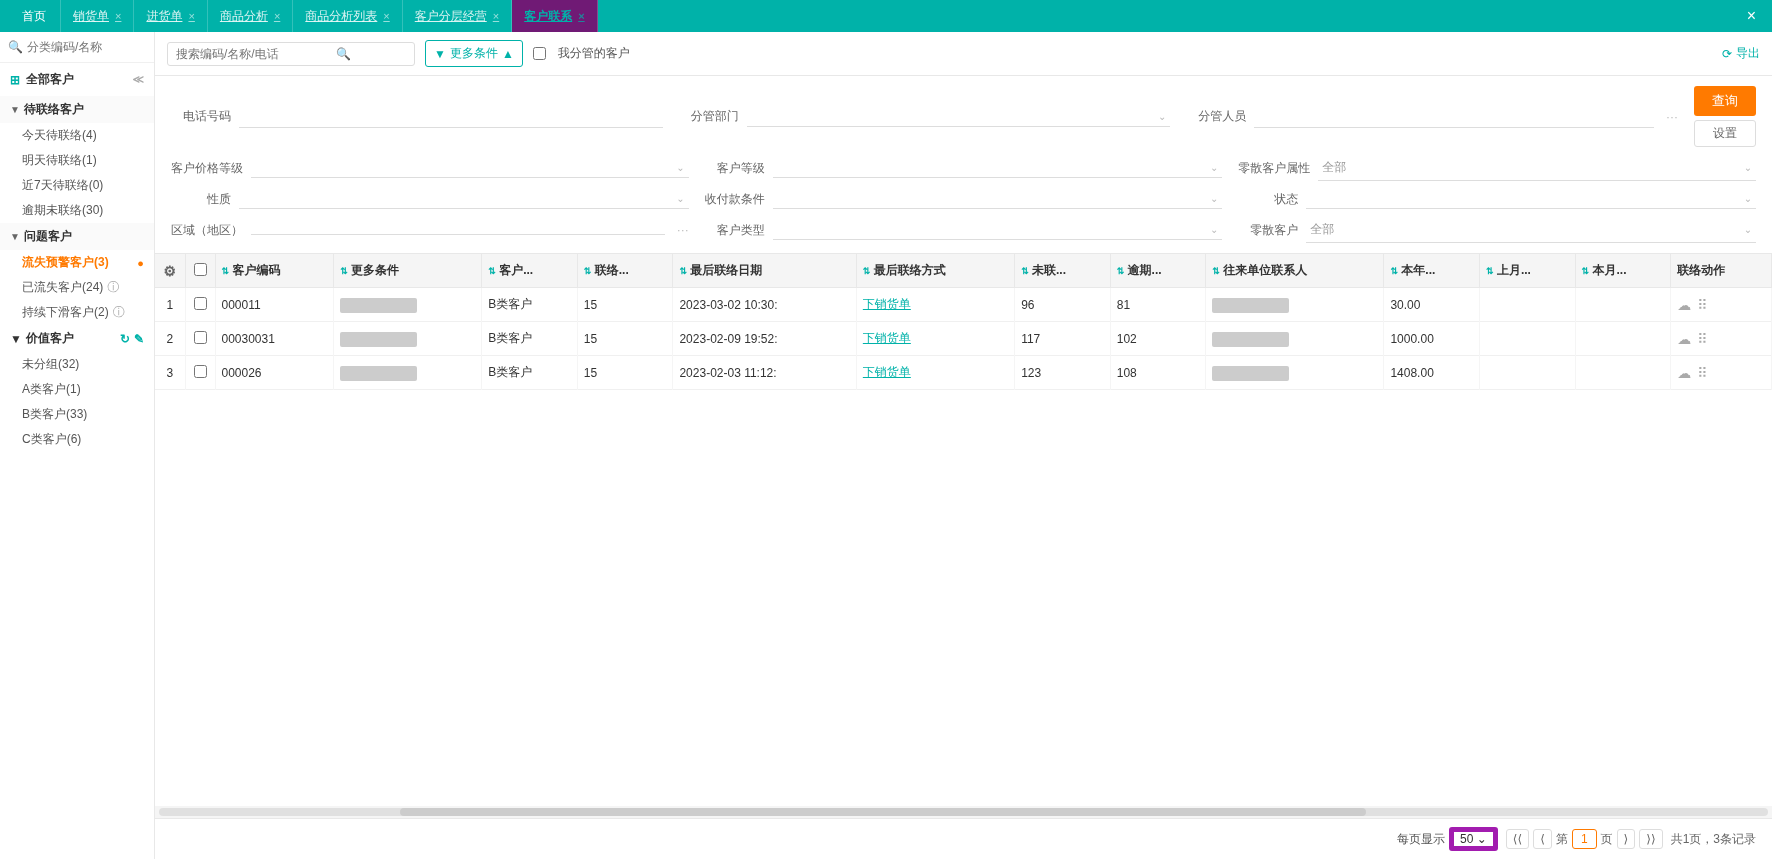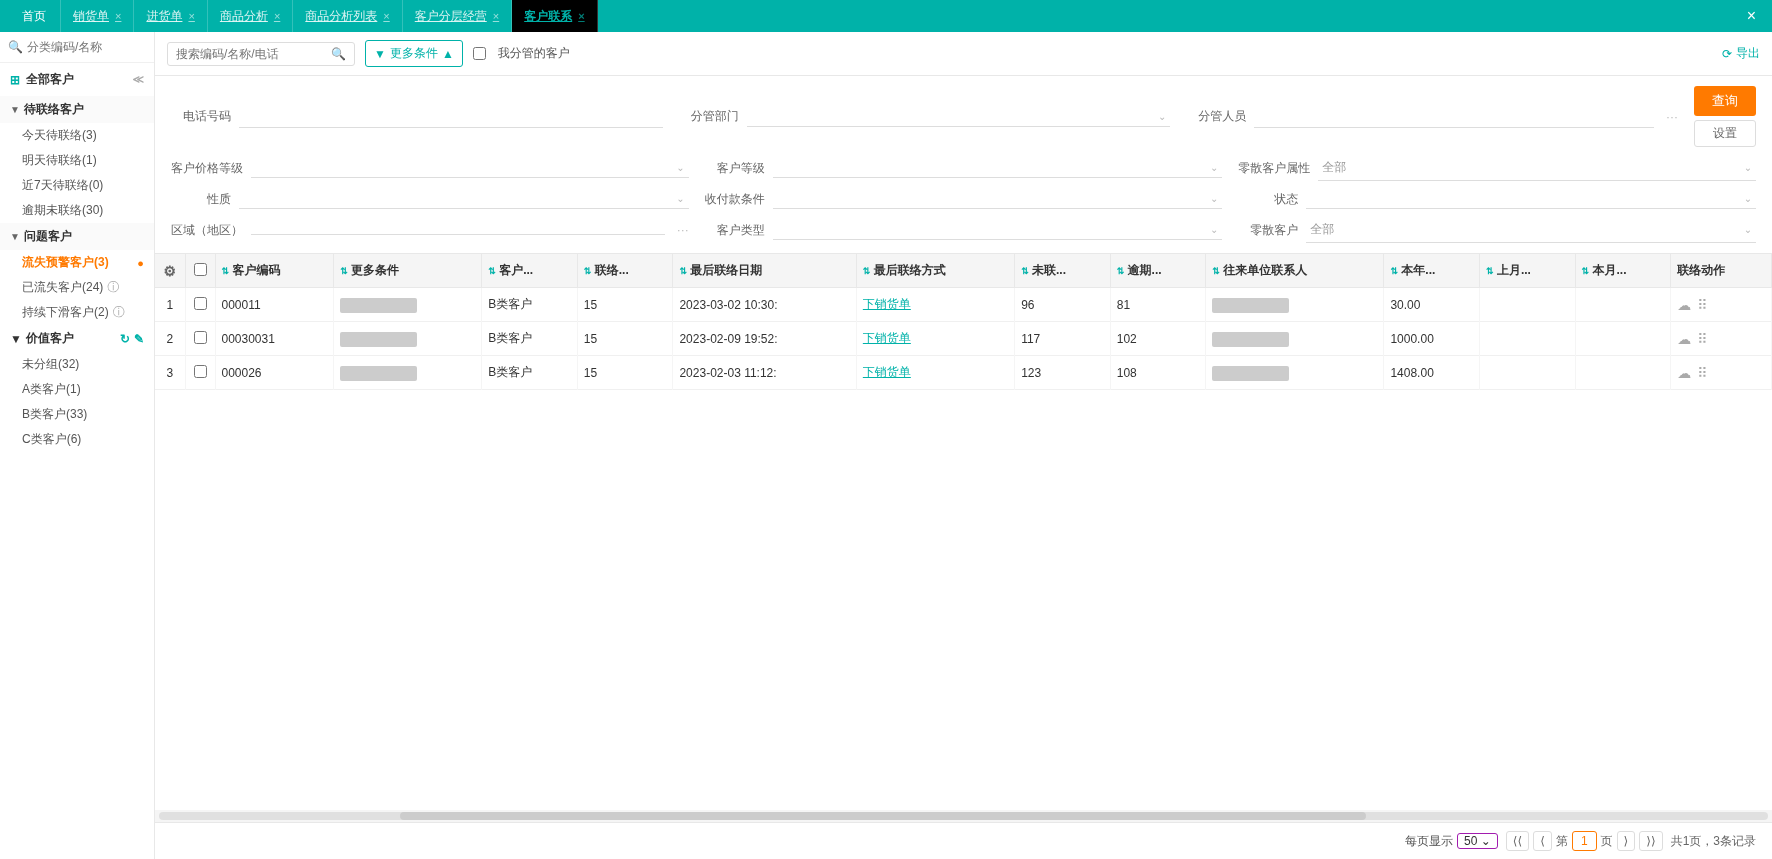--- a/index.html
+++ b/index.html
@@ -20,21 +20,21 @@
       padding: 0 12px;
       height: 32px;
       cursor: pointer;
       white-space: nowrap;
       color: rgba(255,255,255,0.85);
       border-right: 1px solid rgba(255,255,255,0.2);
       font-size: 13px;
       text-decoration: underline;
     }
     .tab-item.active {
-      background: #000000;
+      background: #701a75;
       color: #00b2a9;
       font-weight: bold;
     }
     .tab-item .close-icon {
       margin-left: 6px;
       font-size: 11px;
       opacity: 0.7;
     }
     .tab-home {
       padding: 0 14px;
@@ -170,21 +170,21 @@
       align-items: center;
       border-bottom: 1px solid #e8e8e8;
       gap: 10px;
     }
     .search-box {
       display: flex;
       align-items: center;
       border: 1px solid #ddd;
       border-radius: 3px;
       padding: 4px 8px;
-      width: 188px;
+      width: 248px;
     }
     .search-box input {
       border: none;
       outline: none;
       font-size: 12px;
       color: #999;
       width: 180px;
     }
     .search-icon-btn {
       color: #ff7a00;
@@ -372,21 +372,21 @@
       font-size: 12px;
     }
     .page-size-select {
       display: flex;
       align-items: center;
       gap: 4px;
       color: #555;
       margin-left: 29px;
     }
     .page-size-box {
-      border: 1px solid #a21caf;
+      border: 5px solid #a21caf;
       border-radius: 3px;
       padding: 0 6px;
       color: #333;
     }
     .page-nav {
       display: flex;
       align-items: center;
       gap: 4px;
       color: #666;
     }
@@ -475,21 +475,21 @@
       <span class="grid-icon">⊞</span>
       <span>全部客户</span>
       <span class="collapse-btn">≪</span>
     </div>
 
     <div class="sidebar-group-title">
       <span class="arrow">▼</span>
       <span>待联络客户</span>
     </div>
     <div class="sidebar-item">
-      <span>今天待联络(3)</span>
+      <span>今天待联络(4)</span>
     </div>
     <div class="sidebar-item">
       <span>明天待联络(1)</span>
     </div>
     <div class="sidebar-item">
       <span>近7天待联络(0)</span>
     </div>
     <div class="sidebar-item">
       <span>逾期未联络(30)</span>
     </div>

